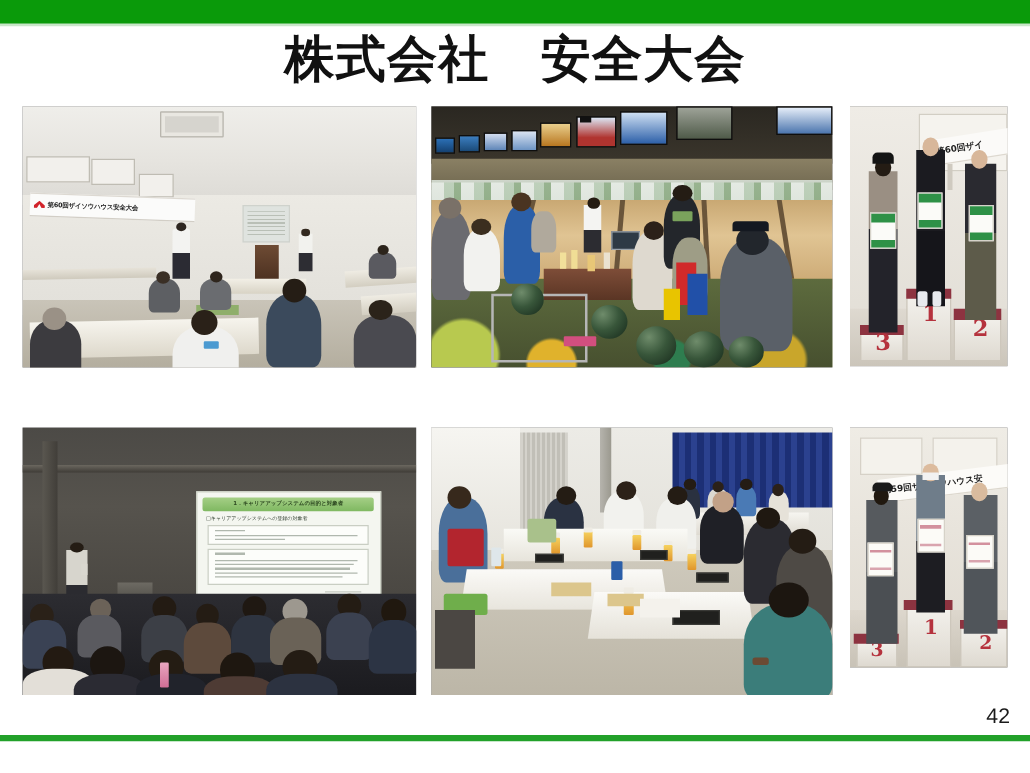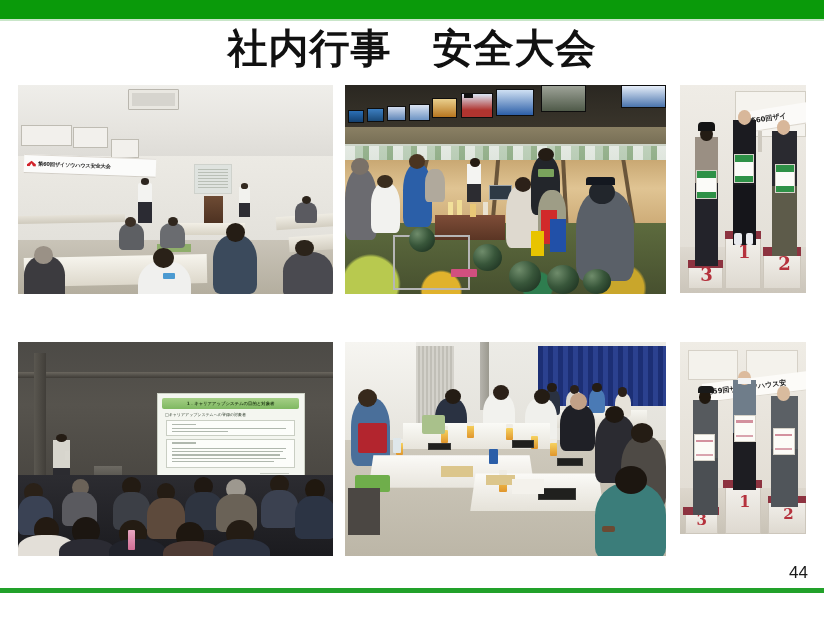--- a/index.html
+++ b/index.html
@@ -257,21 +257,21 @@
     background:#b03a55;opacity:.45;}
 </style>
 </head>
 <body>
 
 <div id="slide">
 
   <div class="top-bar"></div>
   <div class="top-bar-shadow"></div>
 
-  <div class="slide-title">社内行事　安全大会</div>
+  <div class="slide-title">株式会社　安全大会</div>
 
   <div class="photo" id="photo1">
     <div class="ph-inner">
       <div class="p1-ceiling"></div>
       <div class="p1-wall"></div>
       <div class="p1-floor"></div>
       <div class="p1-ac"></div>
       <div class="p1-panel1"></div>
       <div class="p1-panel2"></div>
       <div class="p1-panel3"></div>
@@ -586,18 +586,18 @@
       <div style="position:absolute;left:46%;top:19%;width:10%;height:3%;background:#f2f2f2;"></div>
       <div class="cert2" style="left:43%;top:38%;width:17%;height:14%;"></div>
 
       <div class="person" style="left:72%;top:28%;width:22%;height:58%;
         background:linear-gradient(180deg,#5b6065 0 48%,#50555a 48% 100%);"></div>
       <div class="head" style="left:77%;top:23%;width:10%;height:7.5%;background:#d9bb9e;"></div>
       <div class="cert2" style="left:74%;top:45%;width:17%;height:14%;"></div>
     </div>
   </div>
 
-  <div class="page-number">44</div>
+  <div class="page-number">42</div>
 
   <div class="bottom-rule"></div>
 
 
 </div>
 
 </body></html>

